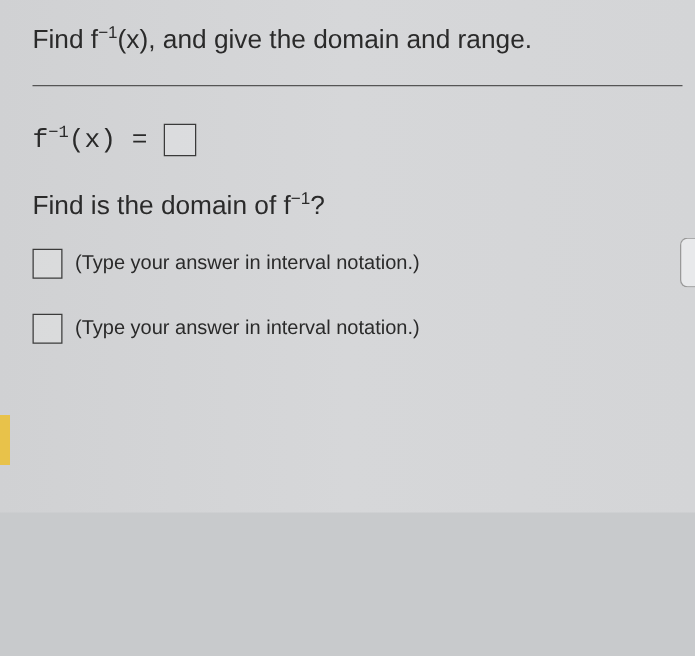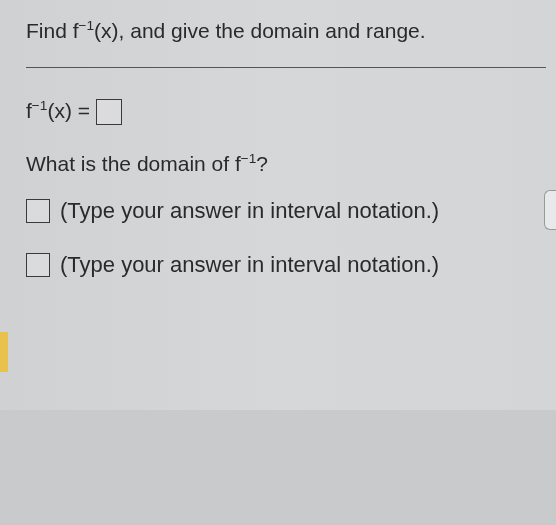--- a/index.html
+++ b/index.html
@@ -40,20 +40,21 @@
     margin-bottom: 26px;
   }
   .divider {
     border: none;
     border-top: 1.5px solid #555;
     margin: 0 0 30px 0;
     width: 520px;
   }
   .answer-row {
     margin-bottom: 26px;
+    font-family: Liberation Mono, monospace;
   }
   .question {
     margin-bottom: 22px;
   }
   .hint-row {
     display: flex;
     align-items: center;
     gap: 10px;
     margin-bottom: 28px;
   }
@@ -75,21 +76,21 @@
     vertical-align: super;
   }
   .esup {
     font-size: 0.68em;
     vertical-align: super;
   }
   .italic {
     font-style: italic;
   }
   .hint-text {
-    font-size: 22px;
+    font-size: 16px;
   }
   .side-btn {
     position: absolute;
     right: 0;
     top: 190px;
     width: 12px;
     height: 40px;
     background: #e8e9eb;
     border-left: 1px solid #999;
     border-top: 1px solid #999;
@@ -111,21 +112,21 @@
   </div>
 
 
   <hr class="divider">
 
   <div class="line answer-row">
     <span>f</span><span class="sup-neg1">−1</span><span>(x) = </span><span class="input-box"></span>
   </div>
 
   <div class="line question">
-    <span>What is the domain of f</span><span class="sup-neg1">−1</span><span>?</span>
+    <span>Find is the domain of f</span><span class="sup-neg1">−1</span><span>?</span>
   </div>
 
   <div class="hint-row">
     <span class="input-box small"></span>
     <span class="hint-text">(Type your answer in interval notation.)</span>
   </div>
 
 
   <div class="hint-row">
     <span class="input-box small"></span>

